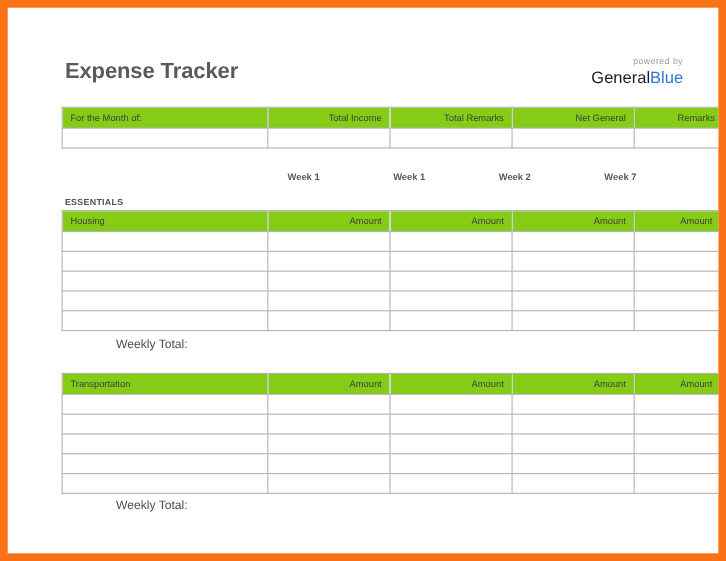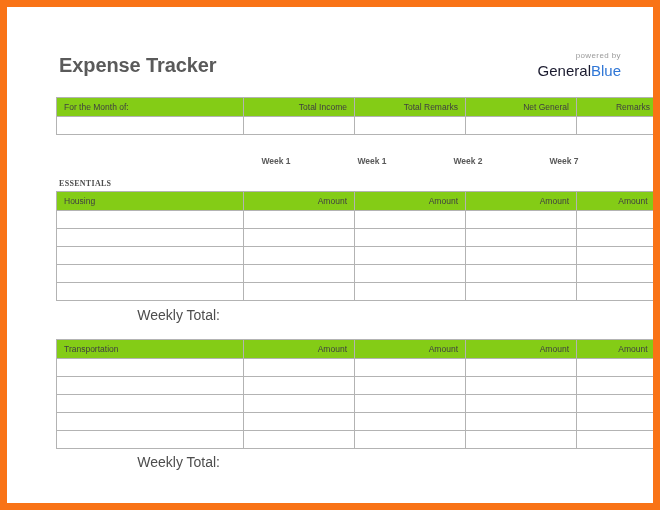--- a/index.html
+++ b/index.html
@@ -118,34 +118,34 @@
 
   
   .section-label {
     position: absolute;
     left: 52px;
     font-size: 8px;
     font-weight: bold;
     color: #4d4d4d;
     letter-spacing: 0.3px;
   }
-  .section-label.essentials { top: 172px; font-family: Liberation Serif, serif; }
+  .section-label.essentials { top: 172px; }
 
   
   .cat-block { position: absolute; left: 49px; }
   .cat-housing        { top: 184px; }
   .cat-transportation { top: 332px; }
 
   .weekly-total {
     position: absolute;
     width: 172px;
-    text-align: right;
+    text-align: center;
     padding-right: 8px;
     box-sizing: border-box;
-    font-size: 14px;
+    font-size: 11px;
     color: #4d4d4d;
     white-space: nowrap;
   }
   .wt-housing        { left: 49px; top: 300px; }
   .wt-transportation { left: 49px; top: 447px; }
 </style>
 </head>
 <body>
 
 <div class="page">

